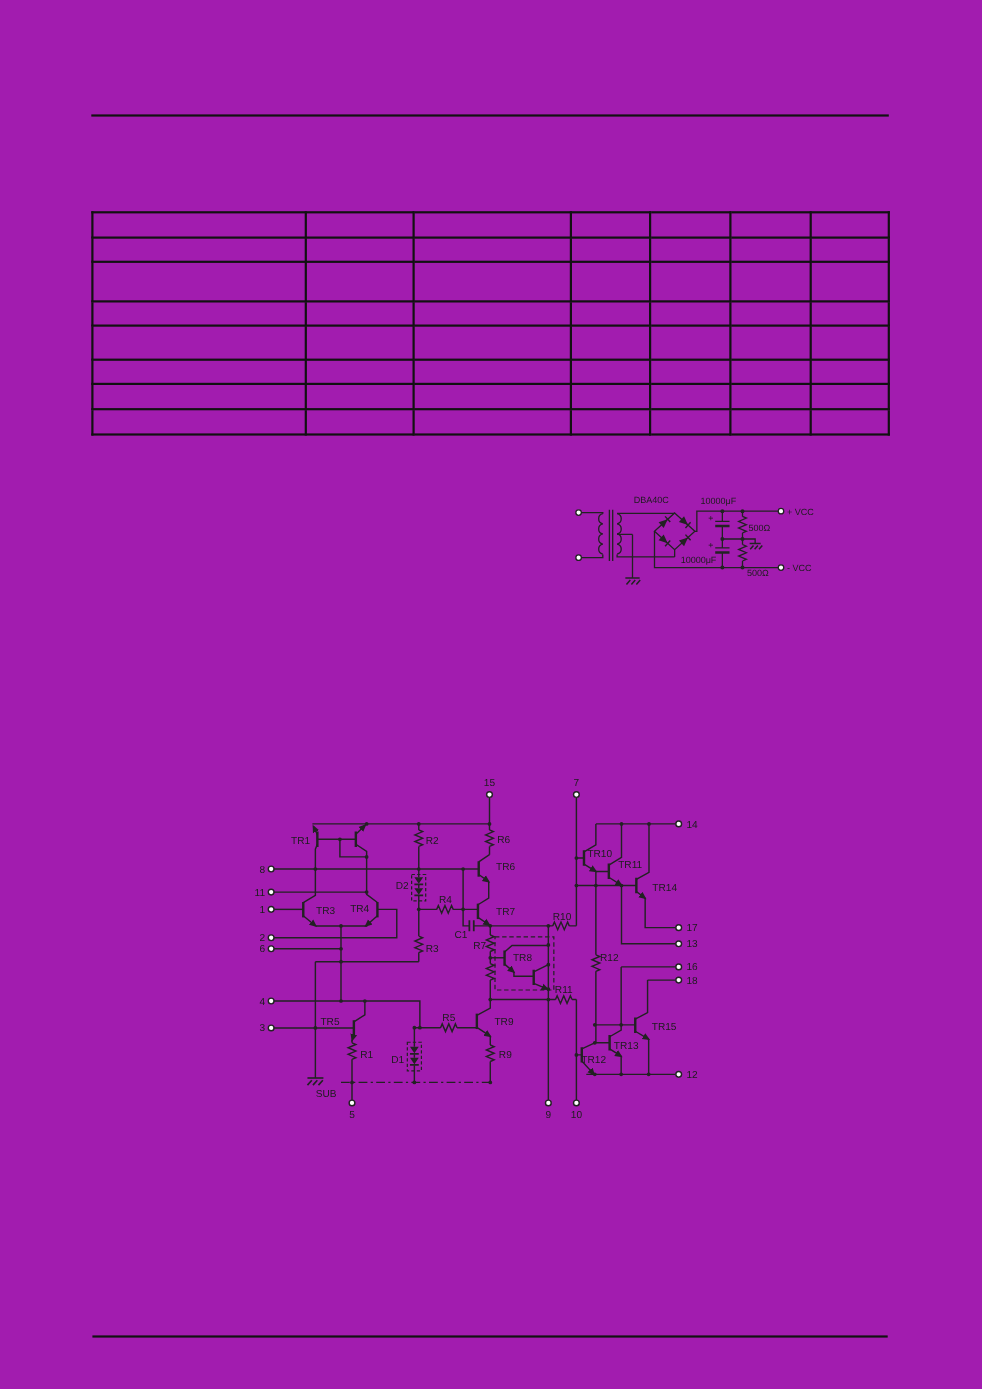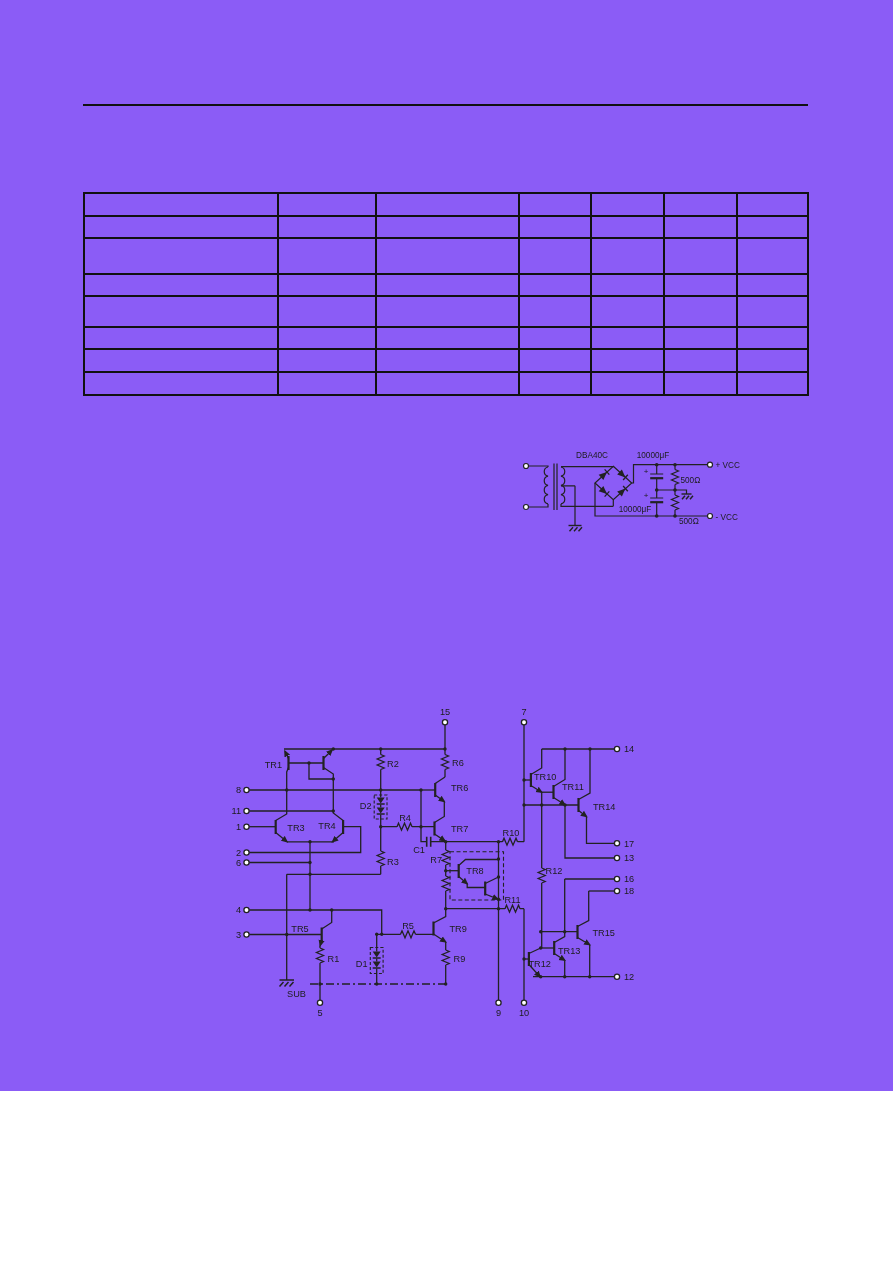--- a/index.html
+++ b/index.html
@@ -1,16 +1,16 @@
 <!DOCTYPE html>
 <html><head>
 <meta charset="utf-8">
 <style>
   html,body{margin:0;padding:0;background:#fff;}
-  .page{position:relative;width:893px;height:1091px;background:#8b5cf6;overflow:hidden;
+  .page{position:relative;width:893px;height:1263px;background:#a21caf;overflow:hidden;
         font-family:"Liberation Sans",sans-serif;}
   .rule{position:absolute;background:#111;}
   .rule.top{left:83px;top:104px;width:725px;height:2px;}
   .rule.bottom{left:84px;top:1214px;width:723px;height:2px;}
   table.spec{position:absolute;left:83px;top:192px;border-collapse:collapse;table-layout:fixed;}
   table.spec td{border:2px solid #111;padding:0;}
   table.spec tr:nth-child(1){height:23px;}
   table.spec tr:nth-child(2){height:22px;}
   table.spec tr:nth-child(3){height:36px;}
   table.spec tr:nth-child(4){height:22px;}

